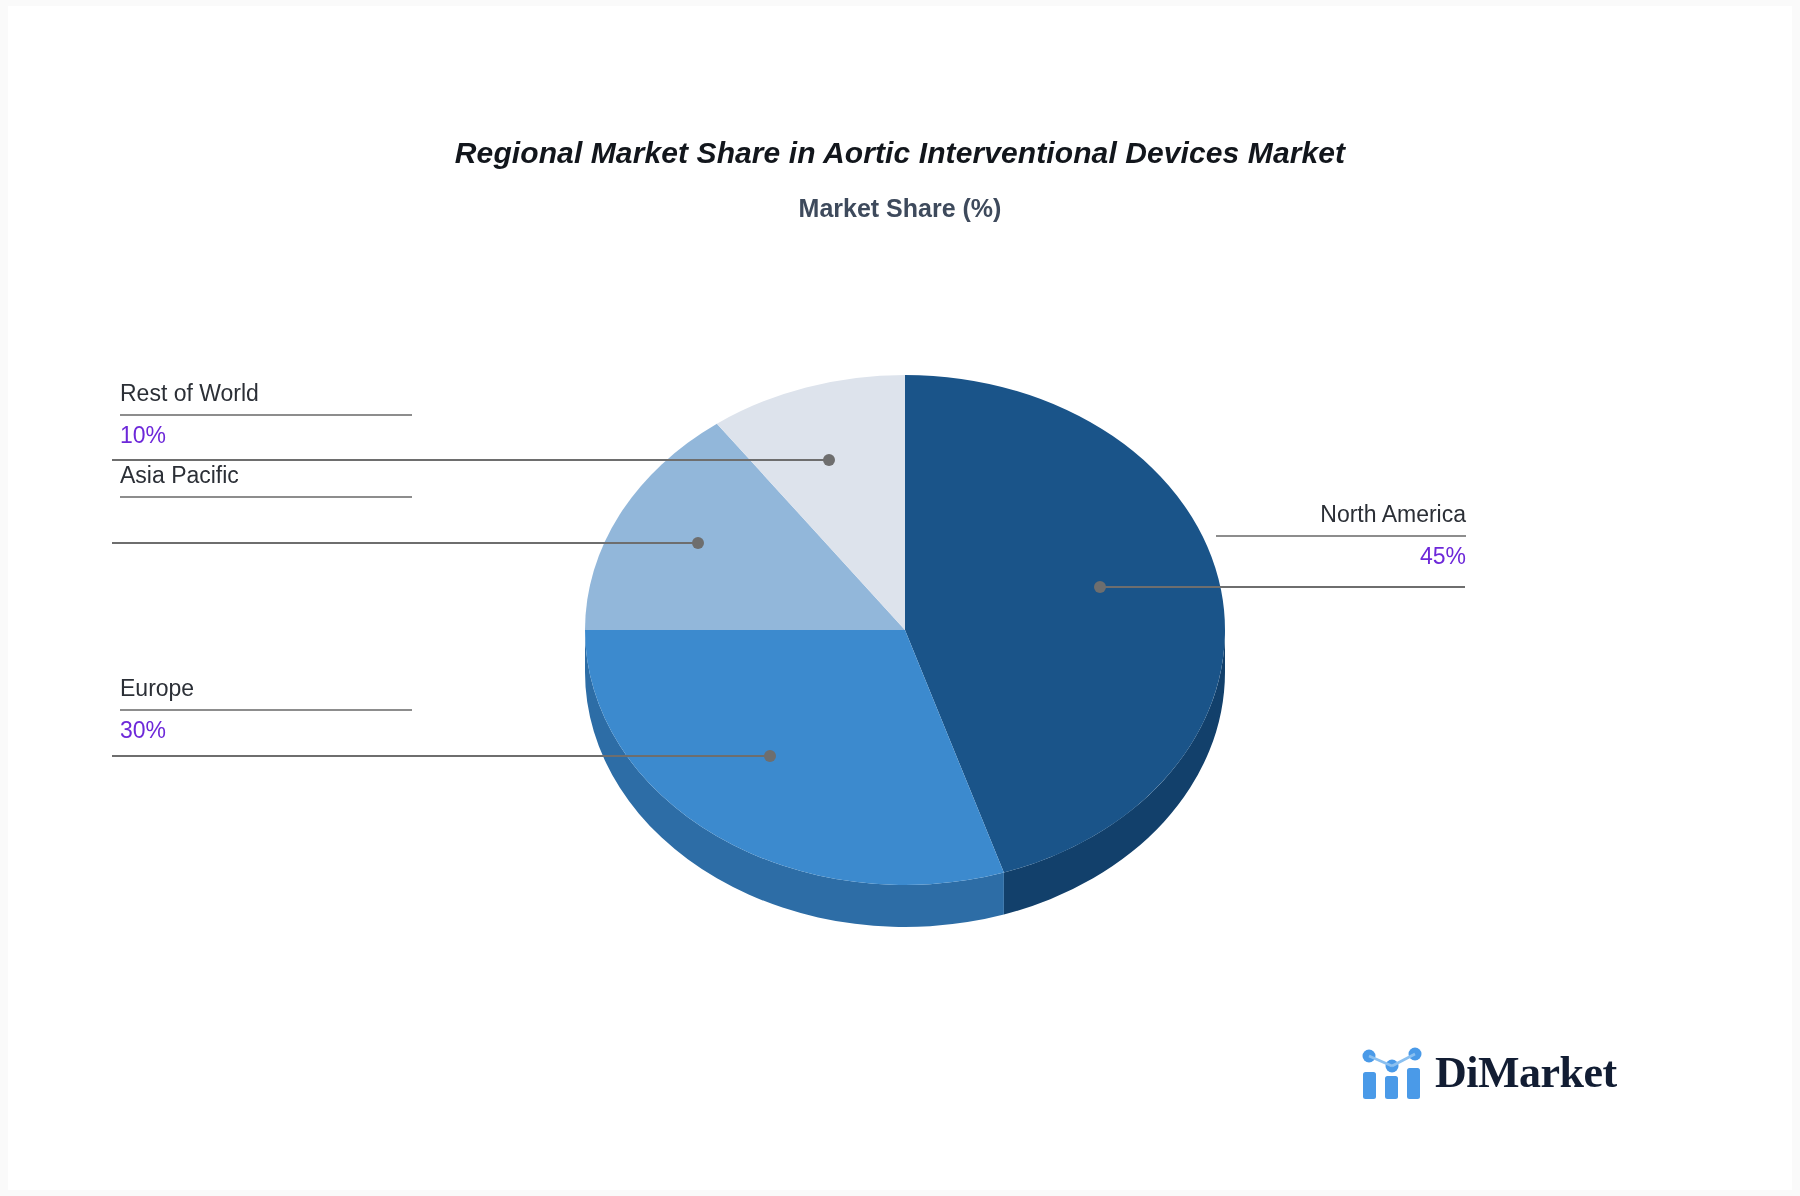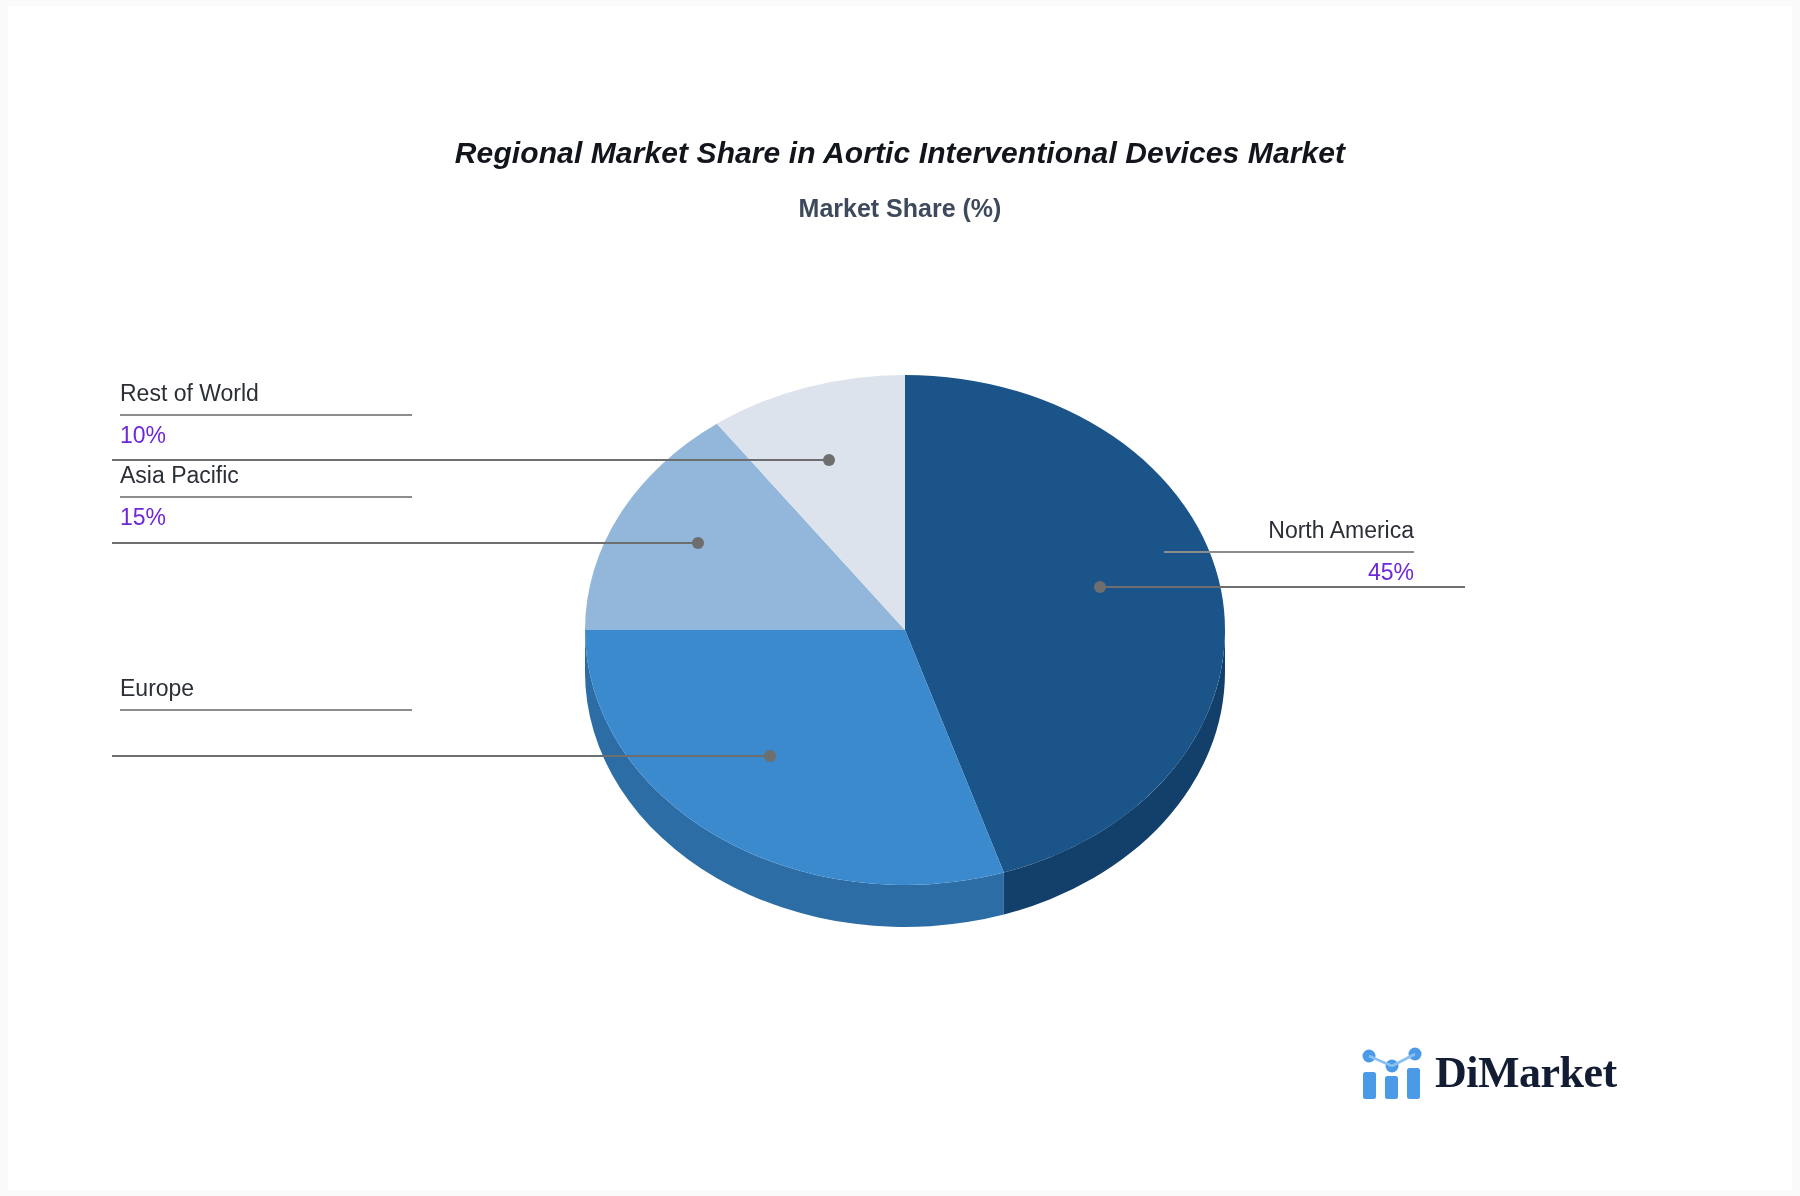--- a/index.html
+++ b/index.html
@@ -77,21 +77,21 @@
     display: block;
     line-height: 30px;
     color: #6d28d9;
   }
   .callout.left  { text-align: left; margin-top: 12px; }
   .callout.right { text-align: right; }
 
   #co-row   { left: 112px; top: 360px;  width: 292px; }
   #co-apac  { left: 112px; top: 442px;  width: 292px; }
   #co-eu    { left: 112px; top: 655px;  width: 292px; }
-  #co-na    { left: 1156px; top: 493px; width: 250px; margin-top: 16px; }
+  #co-na    { left: 1208px; top: 493px; width: 250px; }
 
   
   #logo {
     position: absolute;
     left: 1353px;
     top: 1032px;
     height: 70px;
     display: flex;
     align-items: center;
   }
@@ -149,26 +149,26 @@
 
   <div class="callout left" id="co-row">
     <span class="cname">Rest of World</span>
     <span class="crule"></span>
     <span class="cval">10%</span>
   </div>
 
   <div class="callout left" id="co-apac">
     <span class="cname">Asia Pacific</span>
     <span class="crule"></span>
-    <span class="cval">15%</span>
   </div>
 
   <div class="callout left" id="co-eu">
     <span class="cname">Europe</span>
     <span class="crule"></span>
+    <span class="cval">30%</span>
   </div>
 
   <div class="callout right" id="co-na">
     <span class="cname">North America</span>
     <span class="crule"></span>
     <span class="cval">45%</span>
   </div>
 
   <div id="logo">
     <svg id="logo-mark" viewBox="0 0 62 58">

